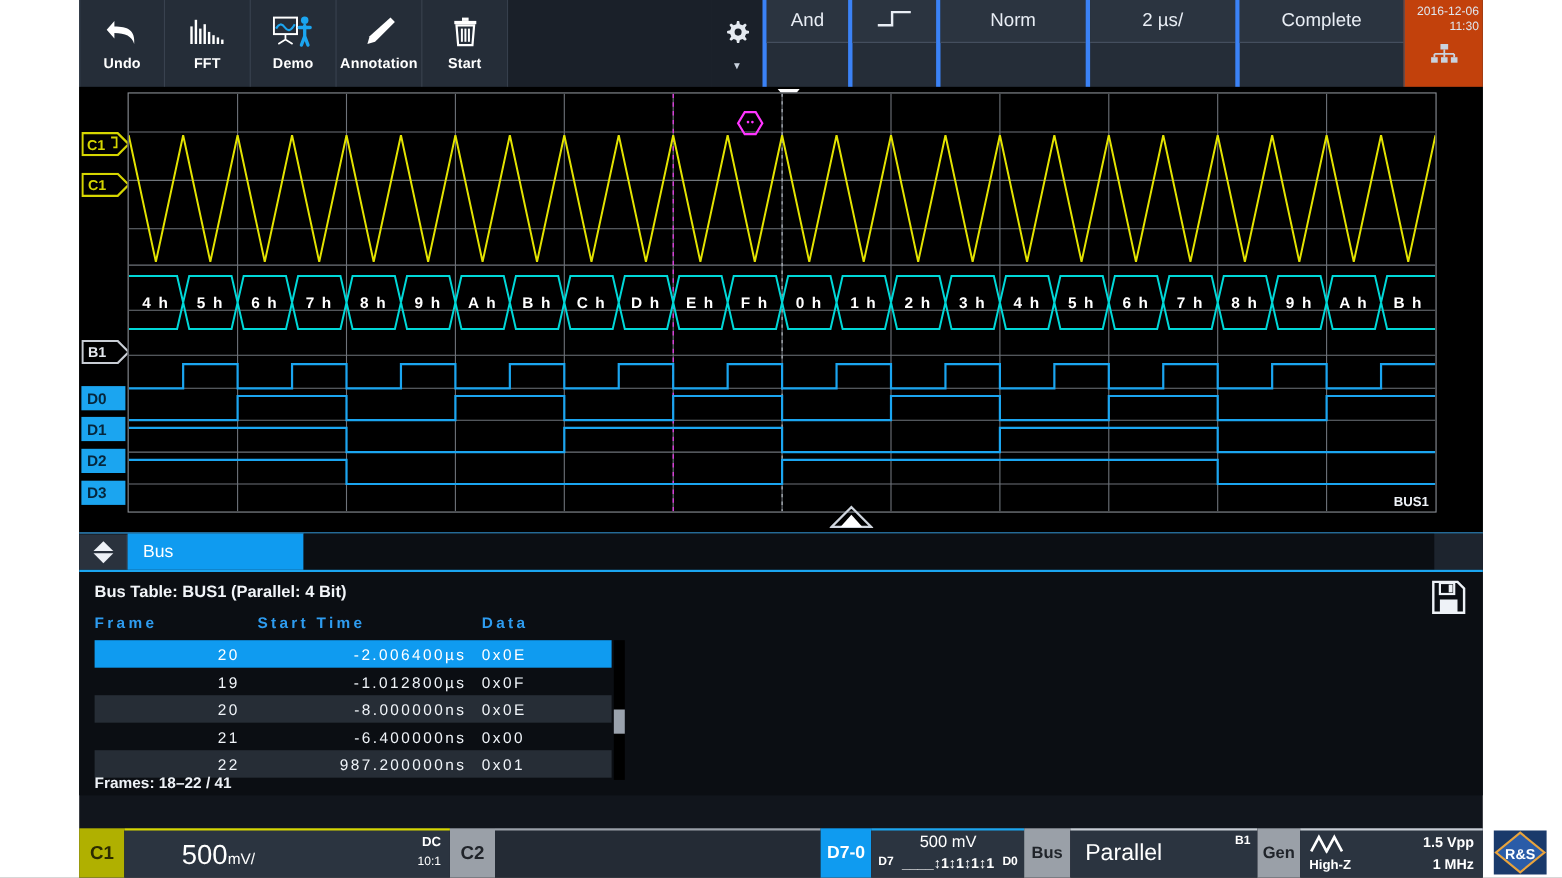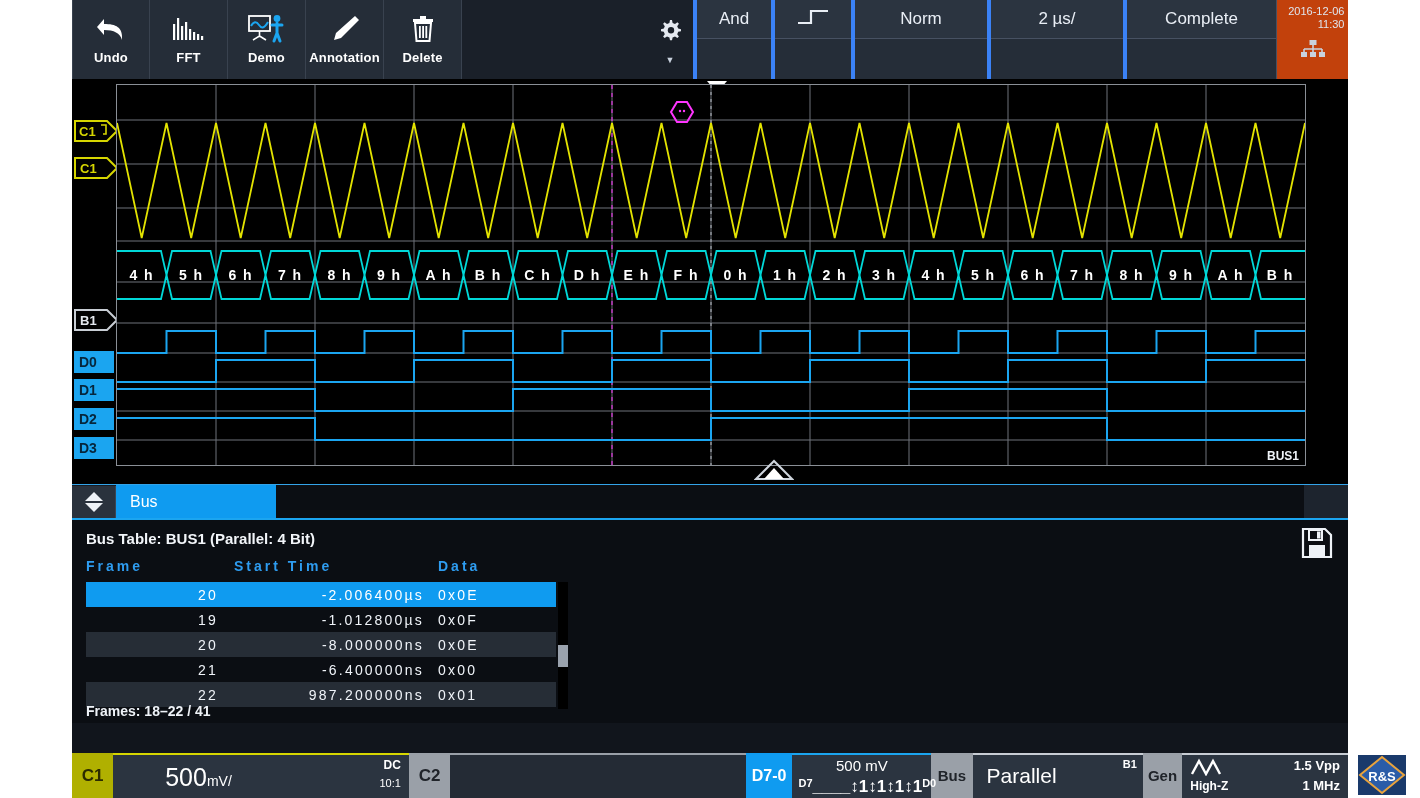--- a/index.html
+++ b/index.html
@@ -177,21 +177,21 @@
   .bb-c1ratio { position:absolute; right:8px; top:22px; font-size:11px; text-align:right;}
   .bb-c2tag { background:#9aa0a8; color:#20242a; width:46px; display:flex;align-items:center;justify-content:center;font-size:17px;font-weight:bold;}
   .bb-c2body { width:330px; background:#242b35; border-top:2px solid #9aa0a8;}
   .bb-d70tag { background:#0f9bf0; color:#fff; width:52px; display:flex;align-items:center;justify-content:center;font-size:16px;font-weight:bold;}
   .bb-d70body {
     width:155px; background:#2b3440; border-top:2px solid #1ba5f0;
     position:relative; color:#fff;
   }
   .bb-d70val { position:absolute; left:0; right:0; top:2px; text-align:center; font-size:15px;}
   .bb-d70row { position:absolute; left:0; right:0; top:22px; display:flex; align-items:flex-start; justify-content:space-between; padding:0 6px; font-size:11px; font-weight:bold;}
-  .bb-d70row .mid { font-size:17px; letter-spacing:0px;}
+  .bb-d70row .mid { font-size:13px; letter-spacing:0px;}
   .bb-bustag { background:#9aa0a8; color:#20242a; width:46px; display:flex;align-items:center;justify-content:center;font-size:15px;font-weight:bold;}
   .bb-busbody {
     width:190px; background:#2b3440; border-top:2px solid #c8cdd4;
     position:relative; color:#fff;
   }
   .bb-busval { position:absolute; left:14px; top:9px; font-size:21px;}
   .bb-busb1 { position:absolute; right:6px; top:3px; font-size:11px; font-weight:bold;}
   .bb-gentag { background:#9aa0a8; color:#20242a; width:44px; display:flex;align-items:center;justify-content:center;font-size:15px;font-weight:bold;}
   .bb-genbody {
     width:185px; background:#2b3440; border-top:2px solid #c8cdd4;
@@ -274,21 +274,21 @@
           <span class="ic">
             <svg width="26" height="28" viewBox="0 0 26 28">
               <rect x="3" y="4" width="20" height="3" fill="#ffffff"></rect>
               <rect x="10" y="1" width="6" height="3" fill="#ffffff"></rect>
               <path d="M5 8 L21 8 L19.5 26 L6.5 26 Z" fill="none" stroke="#ffffff" stroke-width="2"></path>
               <rect x="9" y="11" width="1.8" height="12" fill="#ffffff"></rect>
               <rect x="12.2" y="11" width="1.8" height="12" fill="#ffffff"></rect>
               <rect x="15.4" y="11" width="1.8" height="12" fill="#ffffff"></rect>
             </svg>
           </span>
-          <span class="lbl">Delete</span>
+          <span class="lbl">Start</span>
         </div>
       </div>
 
       <div class="tb-spacer"></div>
 
       <div class="gear-col">
         <span class="g1">
           <svg width="22" height="22" viewBox="0 0 22 22">
             <path d="M11 1 L13 1 L13.6 4 L16 5 L18.4 3.3 L19.9 4.8 L18.2 7.2 L19.2 9.6 L22 10.2 L22 12.2 L19.2 12.8 L18.2 15.2 L19.9 17.6 L18.4 19.1 L16 17.4 L13.6 18.4 L13 21.2 L11 21.2 L10.4 18.4 L8 17.4 L5.6 19.1 L4.1 17.6 L5.8 15.2 L4.8 12.8 L2 12.2 L2 10.2 L4.8 9.6 L5.8 7.2 L4.1 4.8 L5.6 3.3 L8 5 L10.4 4 Z" fill="#e4e9f0"></path>
             <circle cx="12" cy="11.2" r="3.2" fill="#1a2029"></circle>

